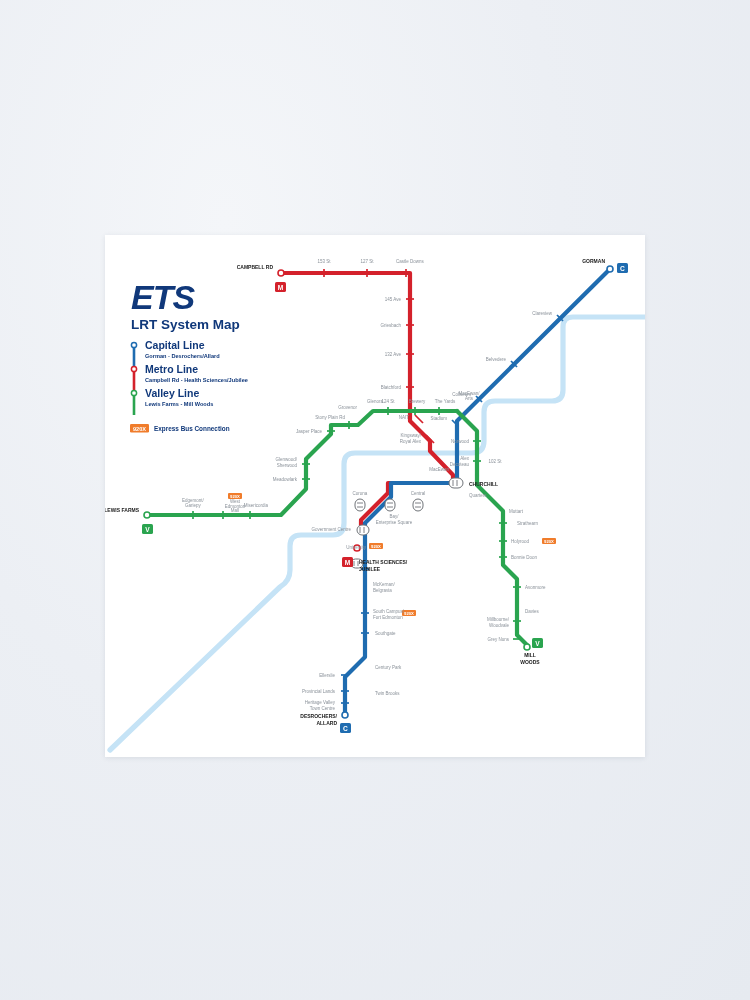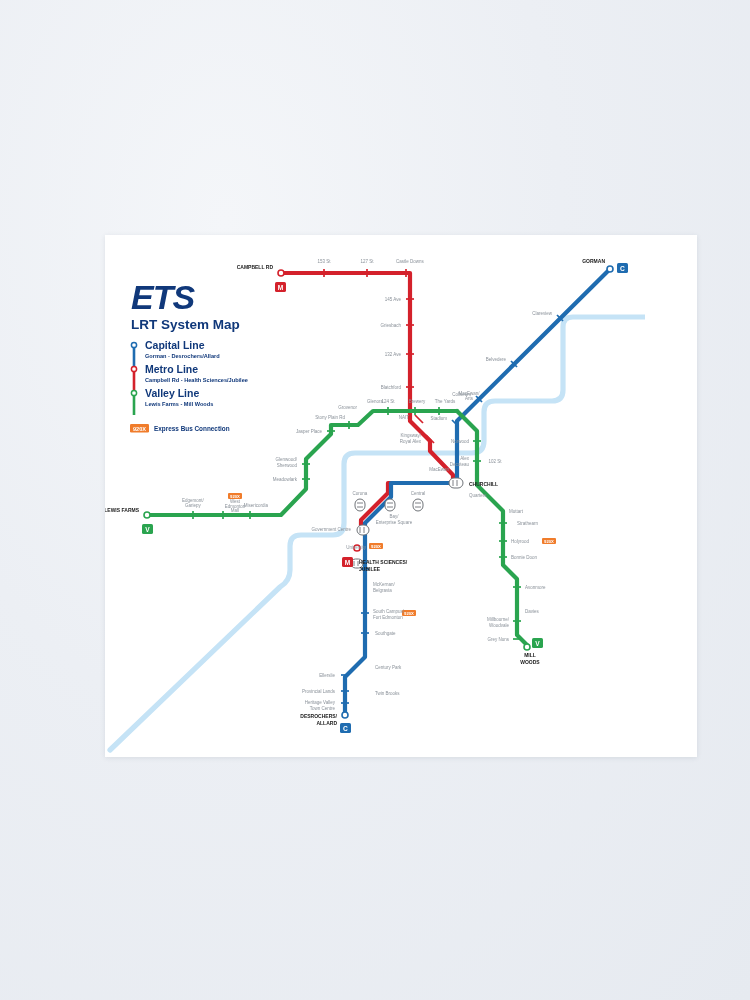--- a/index.html
+++ b/index.html
@@ -6,21 +6,21 @@
   body{
     width:750px;height:1000px;overflow:hidden;
     background:#eef1f5;
     font-family:"Liberation Sans", sans-serif;
   }
   #stage{position:relative;width:750px;height:1000px;
     background:
       radial-gradient(ellipse at 30% 22%, #f4f6f9 0%, #eceff4 45%, #e6eaf0 100%);
   }
   #poster{
-    position:absolute;left:105px;top:235px;width:592px;height:522px;
+    position:absolute;left:105px;top:235px;width:540px;height:522px;
     background:#ffffff;
     box-shadow:0 1px 5px rgba(40,55,80,.10);
   }
   #map{position:absolute;left:0;top:0;width:540px;height:522px;}
 </style>
 </head>
 <body>
 
 <div id="stage">
   <div id="poster">

